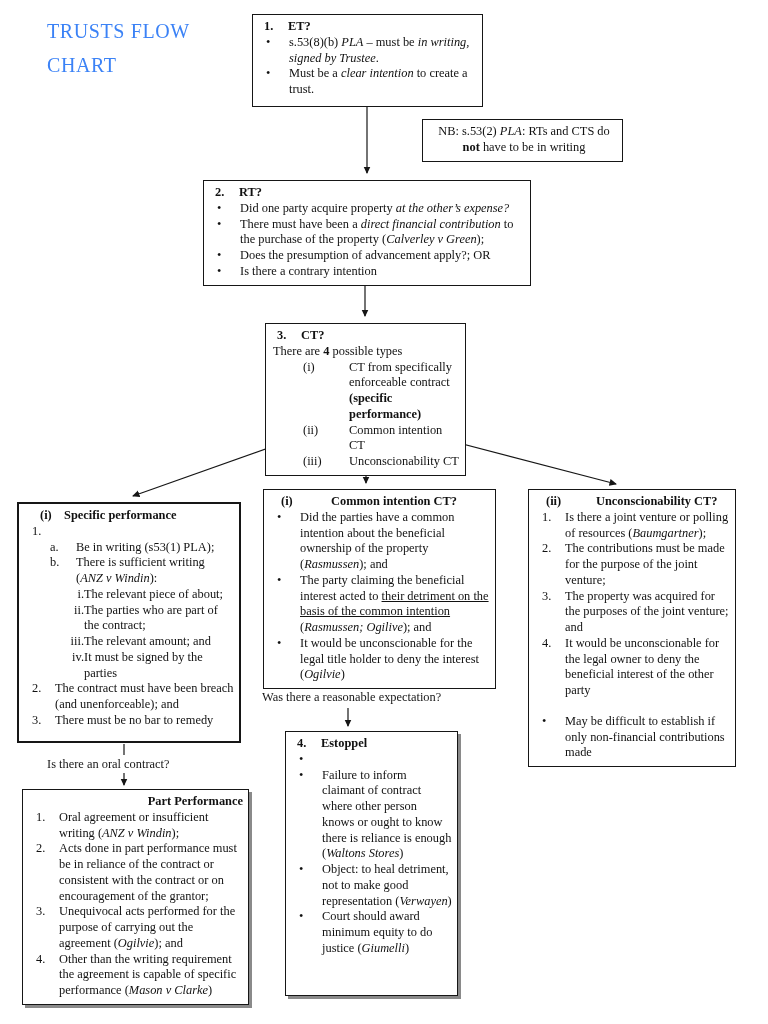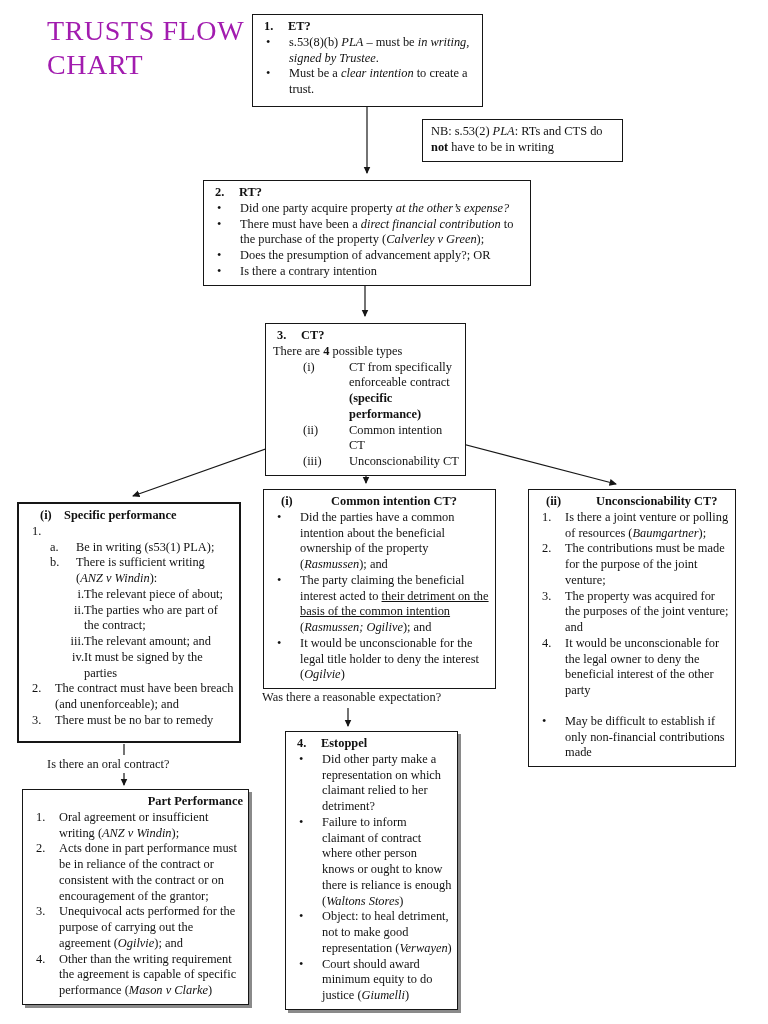--- a/index.html
+++ b/index.html
@@ -2,25 +2,25 @@
 <html><head>
 <meta charset="utf-8">
 <style>
   html,body{margin:0;padding:0;background:#fff;}
   #page{position:relative;width:768px;height:1024px;background:#ffffff;overflow:hidden;
         font-family:"Liberation Serif", serif;font-size:12.4px;line-height:1.27;color:#111;}
   .it{font-style:italic}
   .bd{font-weight:bold}
   .ul{text-decoration:underline}
 
-  #title{position:absolute;left:47px;top:14px;font-size:28px;line-height:34px;letter-spacing:0.6px;color:#a21caf;}
+  #title{position:absolute;left:47px;top:14px;font-size:20px;line-height:34px;letter-spacing:0.6px;color:#3b82f6;}
 
   .box{position:absolute;background:#fff;border:1px solid #161616;padding:4px 5px 5px 5px;box-sizing:border-box;z-index:2;}
   #box-et{left:252px;top:14px;width:231px;min-height:93px;}
-  #nb-box{left:422px;top:119px;width:201px;min-height:43px;padding-left:8px;}
+  #nb-box{left:422px;top:119px;width:201px;min-height:43px;padding-left:8px;text-align:center;}
   #box-rt{left:203px;top:180px;width:328px;min-height:101px;}
   #box-ct{left:265px;top:323px;width:201px;min-height:112px;}
   #box-sp{left:17px;top:502px;width:224px;min-height:241px;border-width:2px;}
   #box-ci{left:263px;top:489px;width:233px;min-height:185px;}
   #box-uc{left:528px;top:489px;width:208px;min-height:275px;}
   #box-est{left:285px;top:731px;width:173px;min-height:265px;box-shadow:3px 3px 0 #8a8a8a;}
   #box-pp{left:22px;top:789px;width:227px;min-height:205px;box-shadow:3px 3px 0 #8a8a8a;}
 
   .box-head{font-weight:bold;display:flex;align-items:flex-start;}
   .box-head .num{flex:0 0 30px;padding-left:6px;box-sizing:border-box;}
@@ -265,21 +265,20 @@
   </div>
 
   <div class="box" id="box-est">
     <div class="box-head">
       <span class="num">4.</span>
       <span>Estoppel</span>
     </div>
     <div>
         <div class="li lvl0">
           <span class="marker">•</span>
-          <span class="txt"><span>Did other party make a representation on which claimant relied to her detriment?</span></span>
         </div>
         <div class="li lvl0">
           <span class="marker">•</span>
           <span class="txt"><span>Failure to inform claimant of contract where other person knows or ought to know there is reliance is enough (</span><span class="it">Waltons Stores</span><span>)</span></span>
         </div>
         <div class="li lvl0">
           <span class="marker">•</span>
           <span class="txt"><span>Object: to heal detriment, not to make good representation (</span><span class="it">Verwayen</span><span>)</span></span>
         </div>
         <div class="li lvl0">

